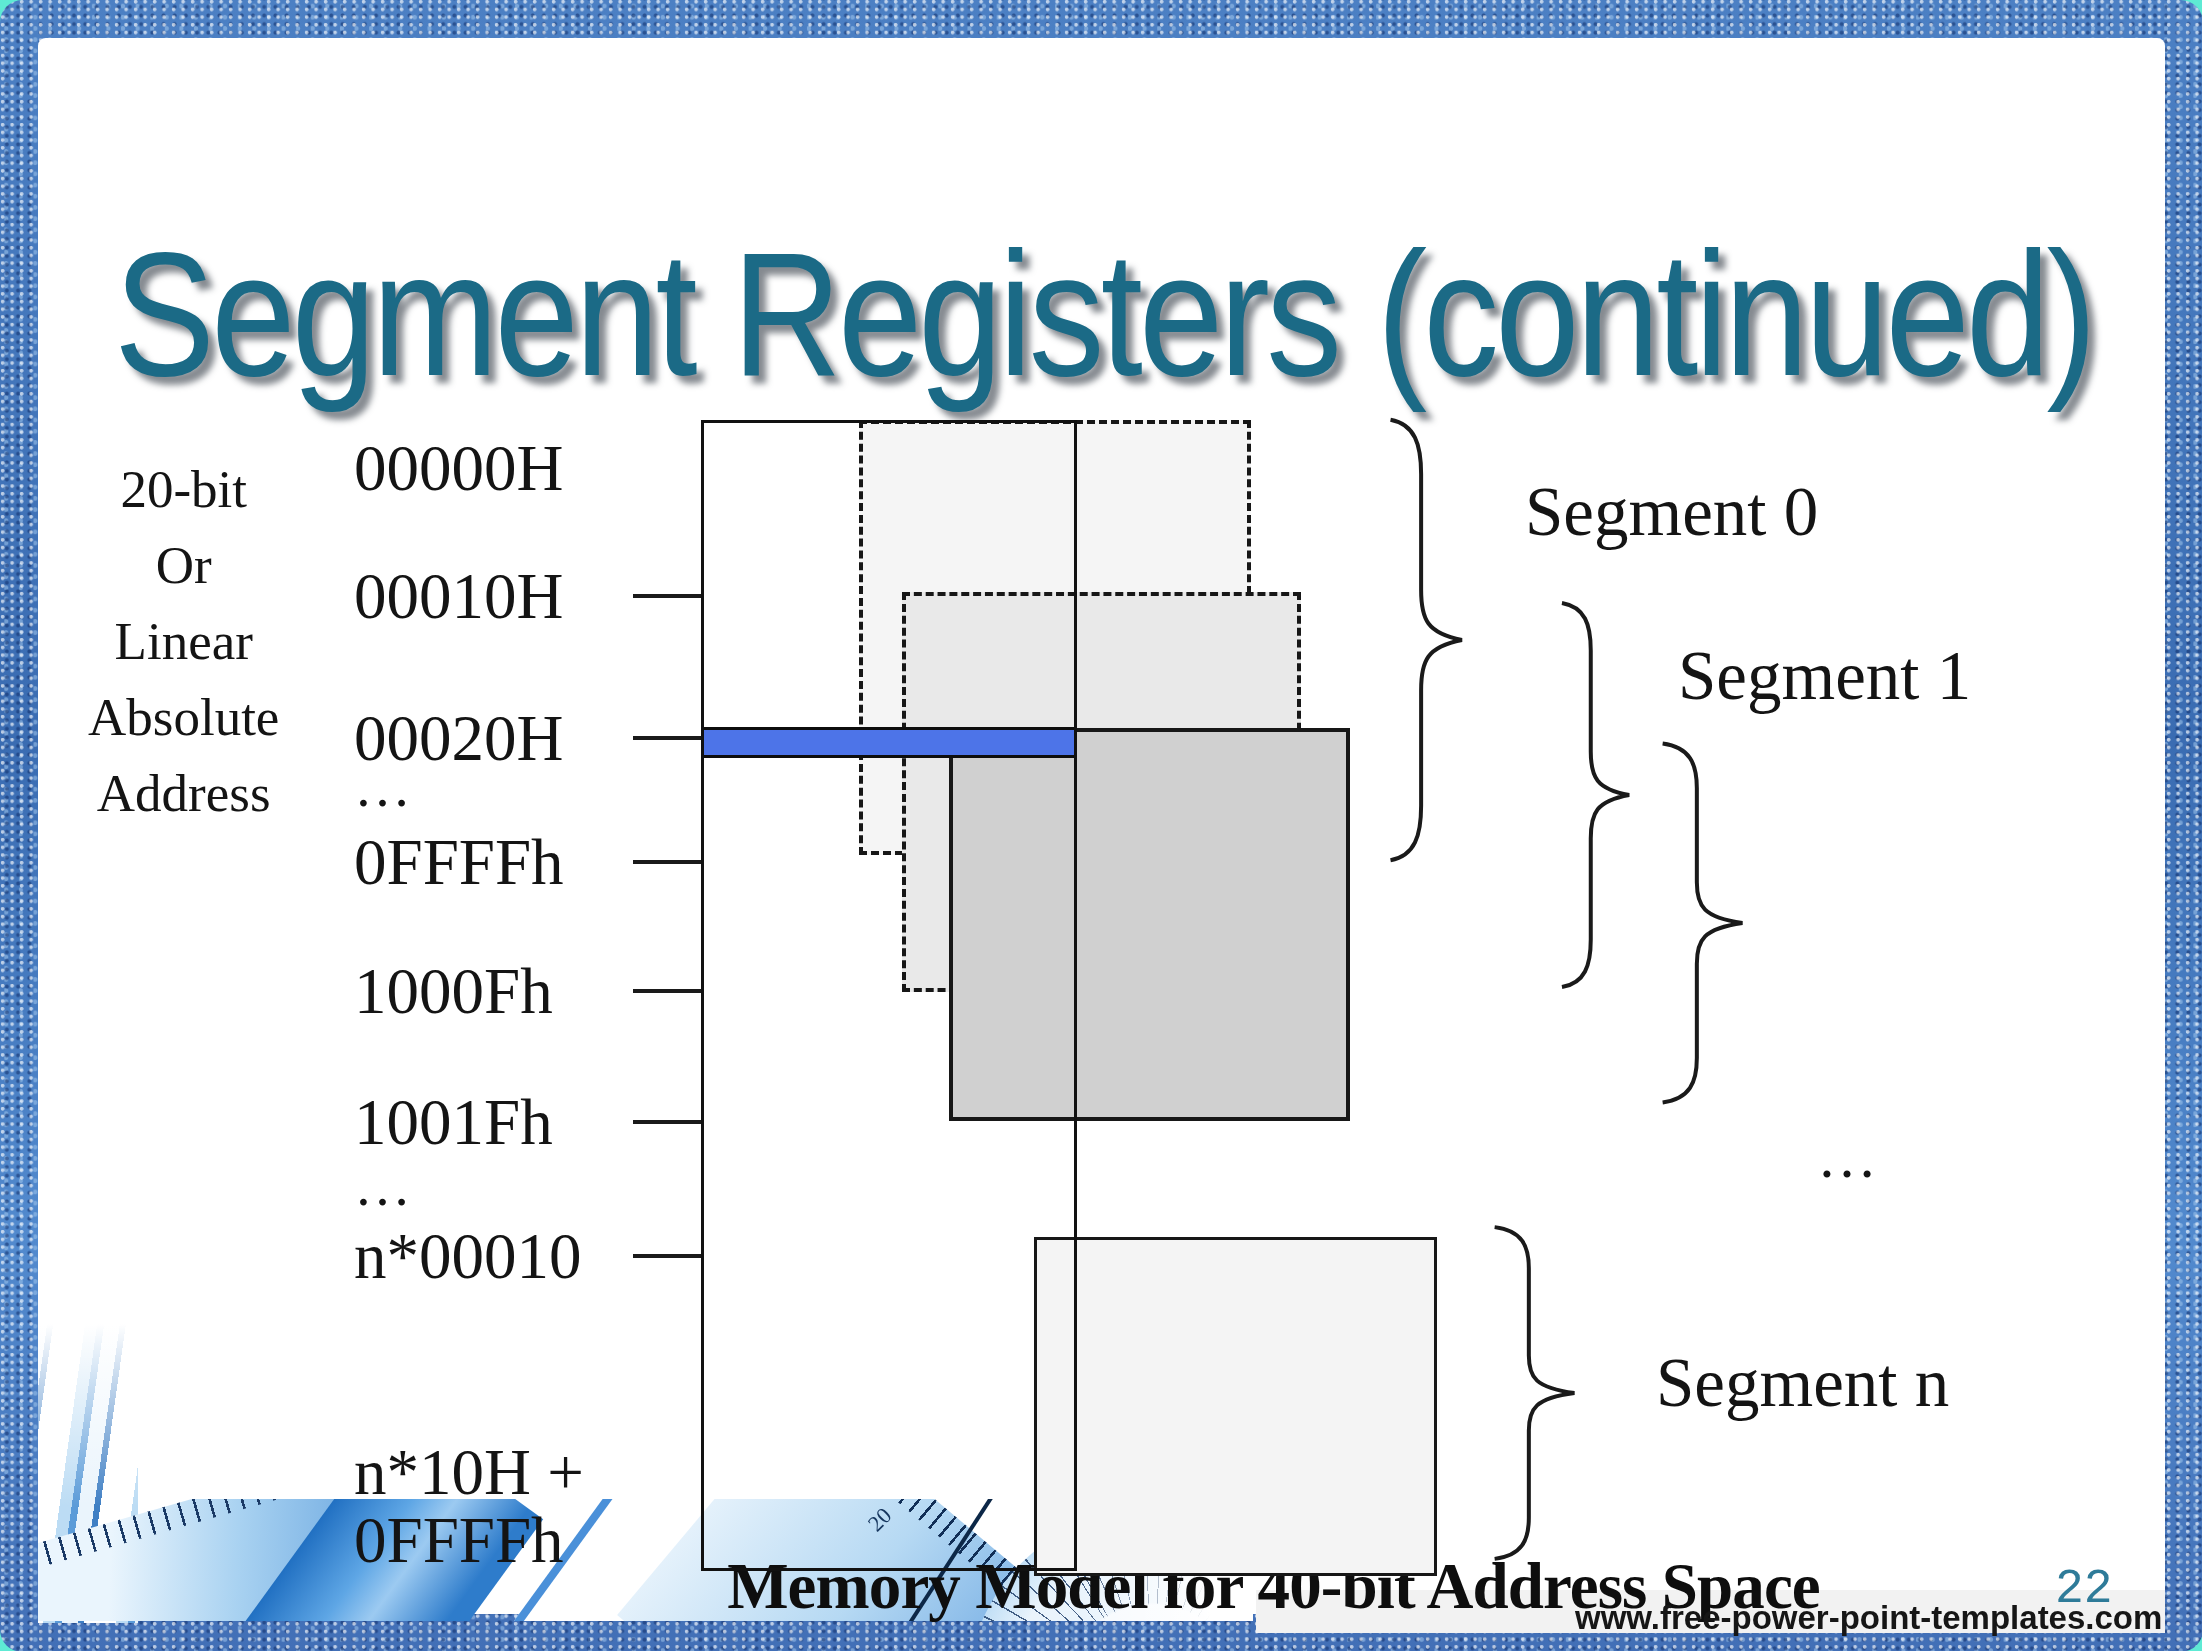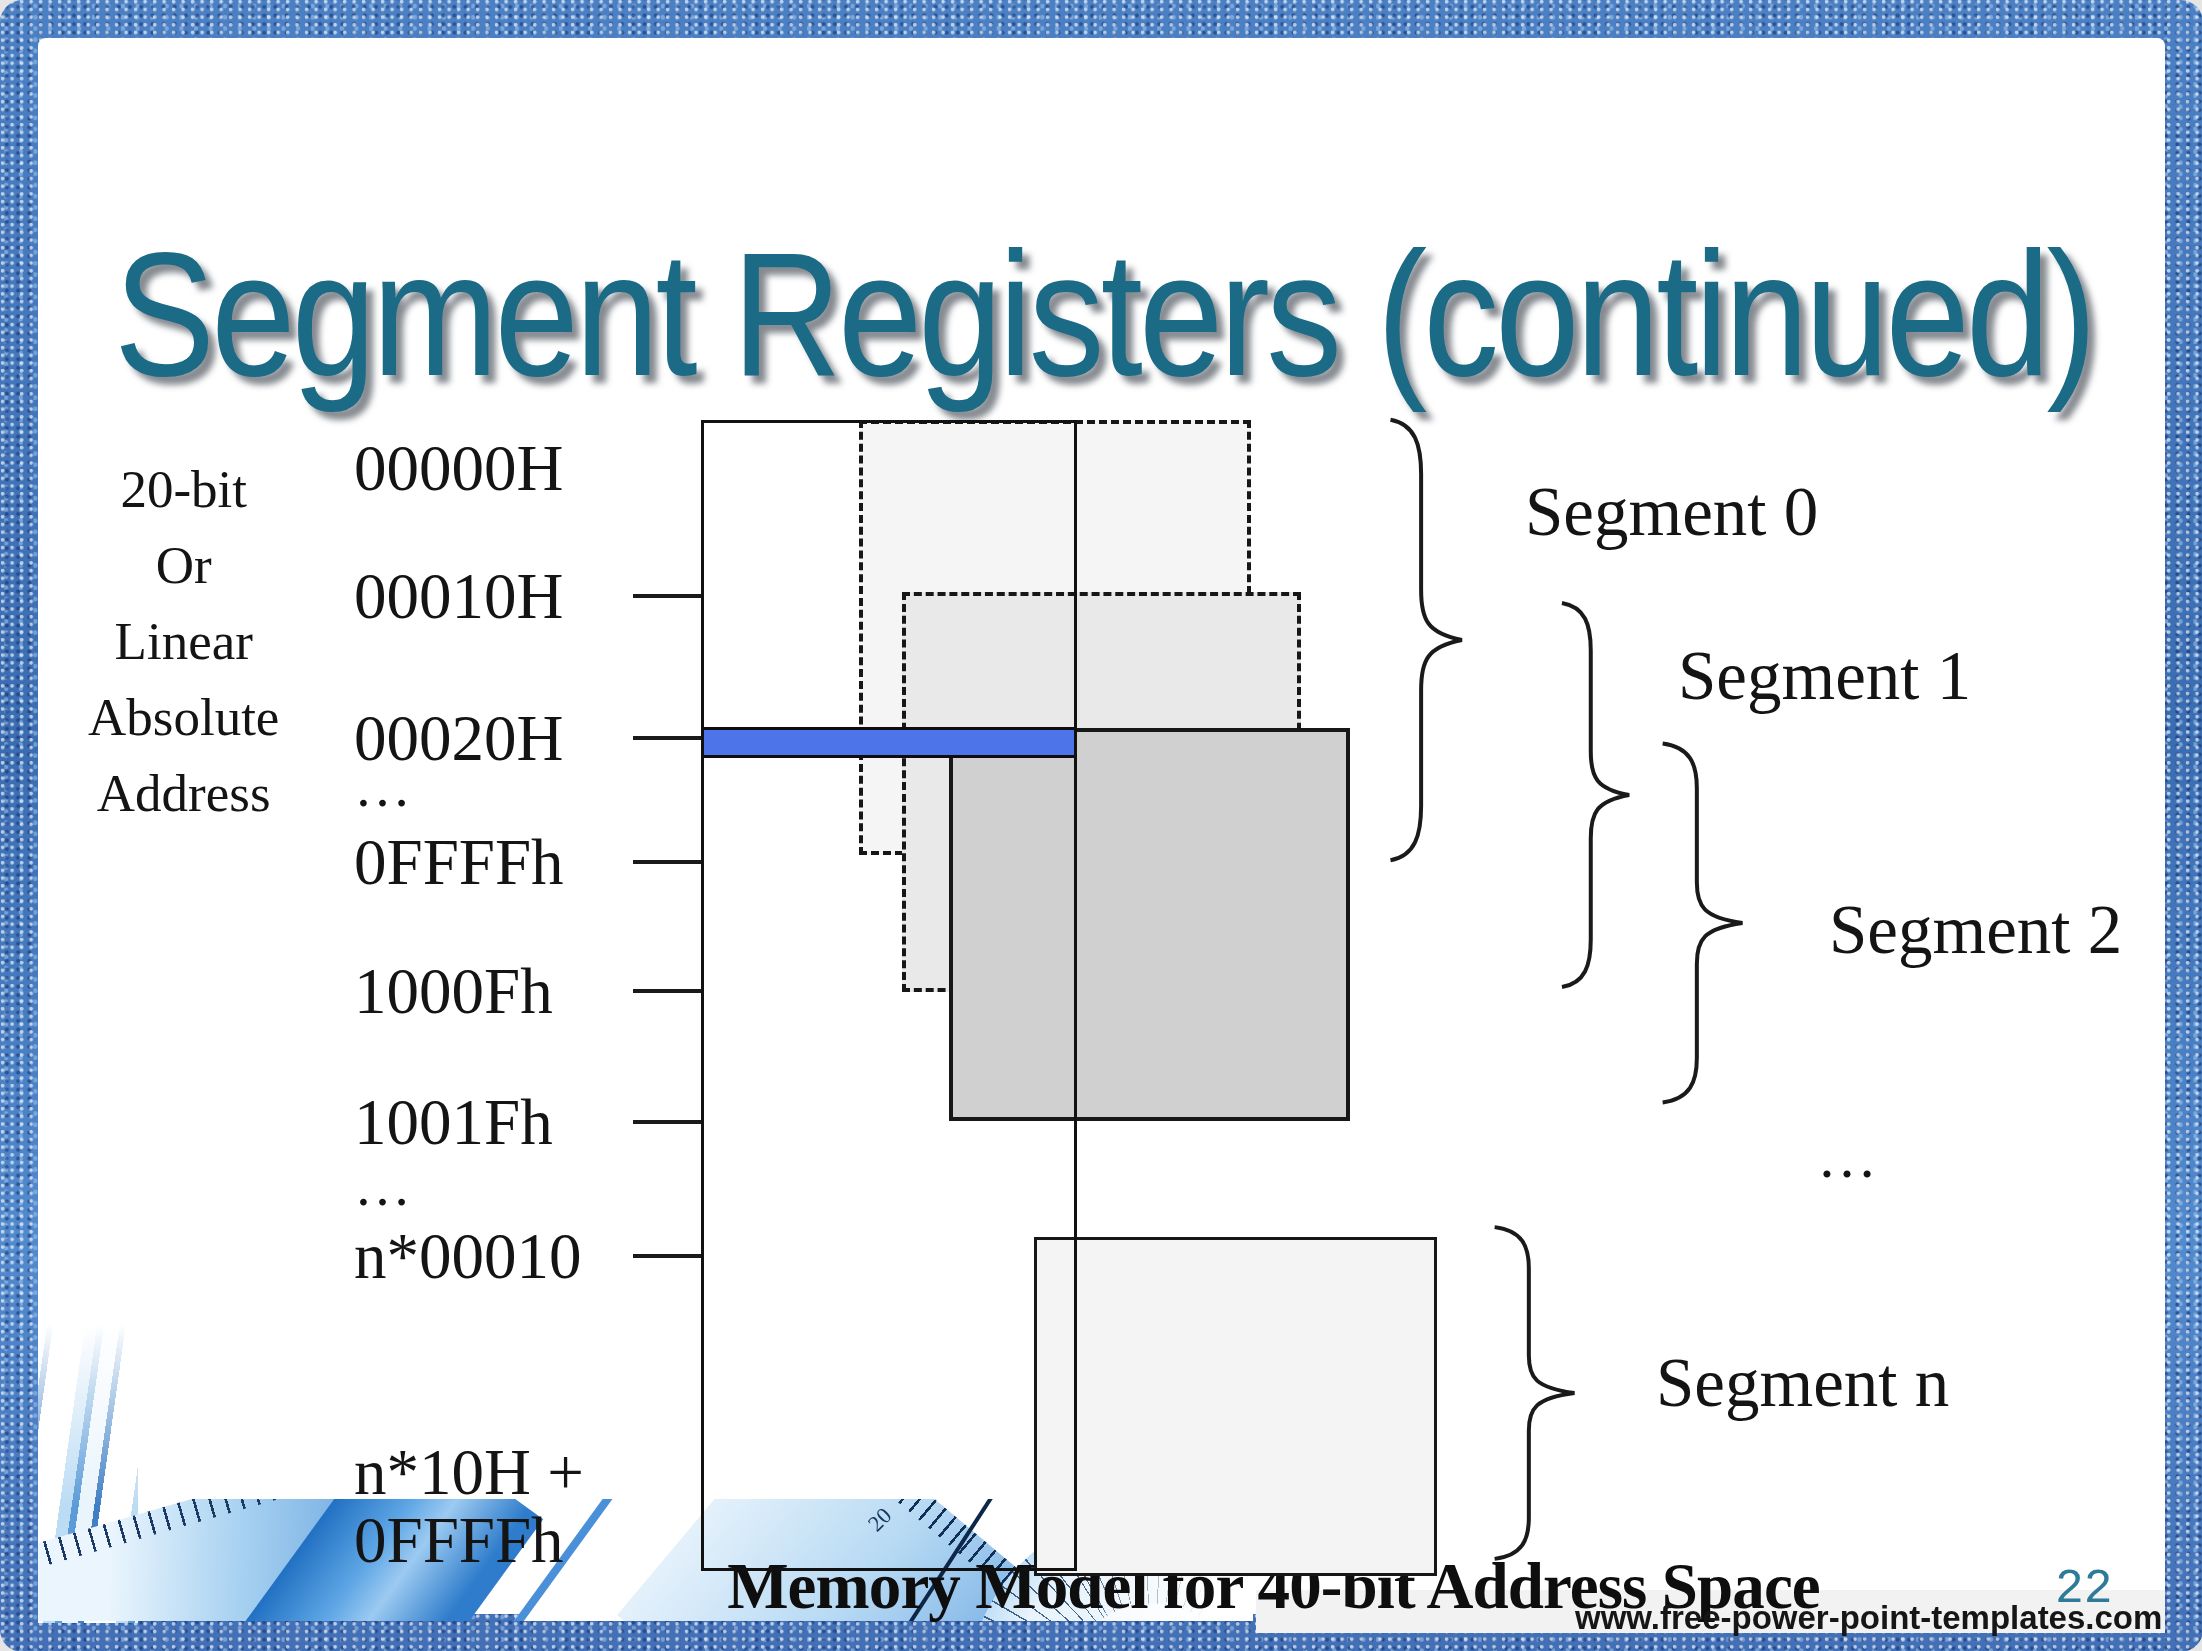--- a/index.html
+++ b/index.html
@@ -1,17 +1,17 @@
 <!DOCTYPE html>
 <html style="font-size:13.8px"><head>
 <meta charset="utf-8">
 <style>
   html,body{margin:0;padding:0;background:#9aa4ad;}
   #stage{
-    position:relative;width:2203px;height:1652px;overflow:hidden;background:#e5e5e5;
+    position:relative;width:2203px;height:1652px;overflow:hidden;background:#5eead4;
     font-family:"Liberation Serif", serif;color:#141414;
   }
   #stage *{box-sizing:border-box;}
 
   
   .frame{
     position:absolute;inset:0;z-index:1;border-radius:22.4px;
     background:
       radial-gradient(circle at 2.6px 1.7px, rgba(255,255,255,.65) 0 1.5px, transparent 2.2px) 0 0/9.5px 7.7px,
       radial-gradient(circle at 5.2px 4.3px, rgba(14,44,104,.55) 0 1.5px, transparent 2.4px) 1.7px 2.6px/11.2px 8.6px,
@@ -160,21 +160,20 @@
   </svg>
   <svg class="brace b2" viewBox="0 0 100 400" preserveAspectRatio="none">
     <path d="M26,6 C50,10 56,28 56,54 L56,156 C56,182 62,194 96,200 C62,206 56,218 56,244 L56,346 C56,372 50,390 26,394" fill="none" stroke="#1a1a1a" stroke-width="4" vector-effect="non-scaling-stroke"></path>
   </svg>
   <svg class="brace bn" viewBox="0 0 100 400" preserveAspectRatio="none">
     <path d="M26,6 C50,10 56,28 56,54 L56,156 C56,182 62,194 96,200 C62,206 56,218 56,244 L56,346 C56,372 50,390 26,394" fill="none" stroke="#1a1a1a" stroke-width="4" vector-effect="non-scaling-stroke"></path>
   </svg>
 
   <div class="seglabel s0">Segment 0</div>
   <div class="seglabel s1">Segment 1</div>
-  <div class="seglabel s2">Segment 2</div>
   <div class="seglabel sdots">…</div>
   <div class="seglabel sn">Segment n</div>
 
   <div class="photo-corner">
     <div class="corner-stripes"></div>
     <div class="corner-fade"></div>
   </div>
   <div class="photo-strip">
     <div class="tri-ruler"></div>
     <div class="blue-ruler"></div>

